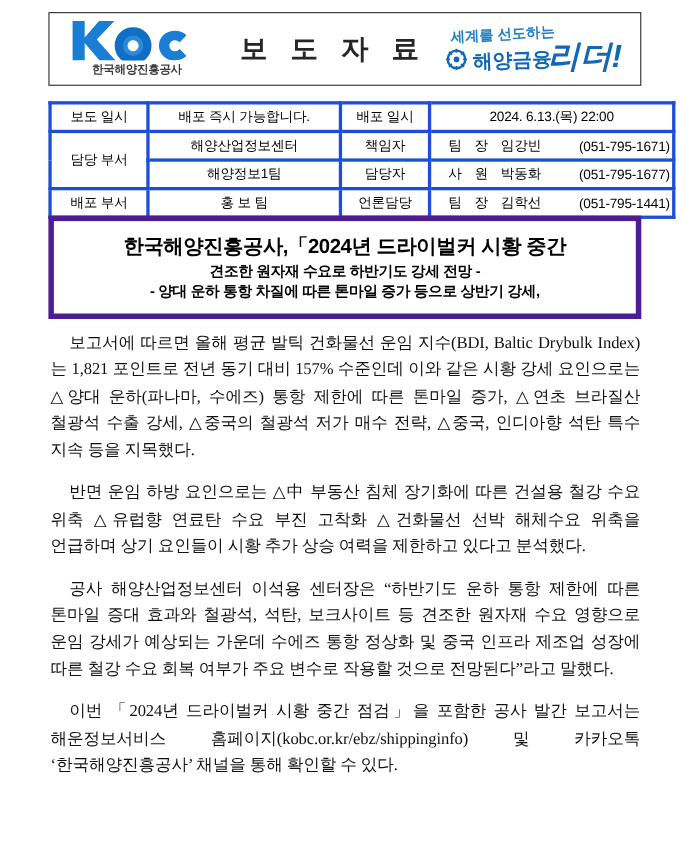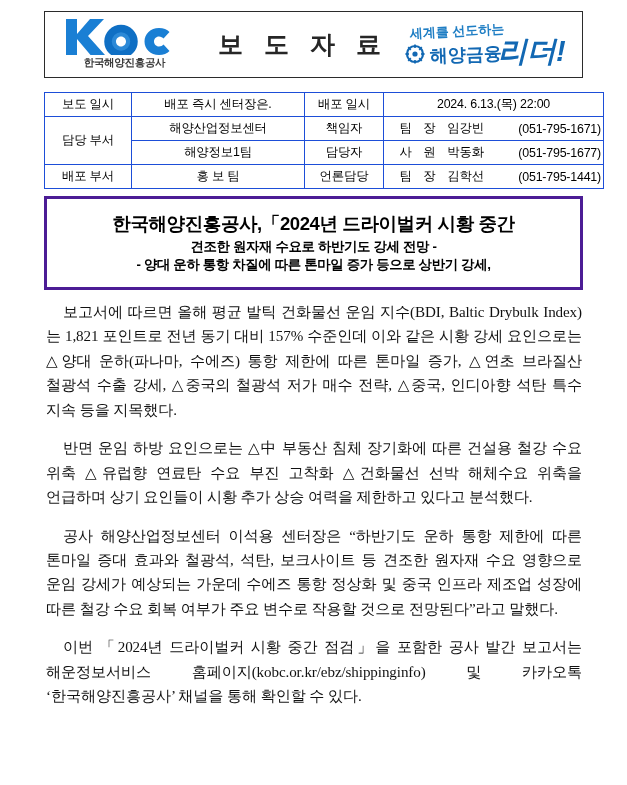--- a/index.html
+++ b/index.html
@@ -88,21 +88,21 @@
   .info-table {
     position: absolute;
     left: 44px;
     top: 92px;
     width: 539px;
     border-collapse: collapse;
     table-layout: fixed;
     font-family: "Liberation Sans", "DejaVu Sans", sans-serif;
   }
   .info-table td {
-    border: 1px solid #1d4ed8;
+    border: 3px solid #1d4ed8;
     height: 23px;
     font-size: 12.4px;
     text-align: center;
     padding: 0 2px;
     white-space: nowrap;
     letter-spacing: -0.2px;
   }
   .it-label { width: 82px; letter-spacing: 2px; }
   .it-valuewide { width: 168px; }
   .it-role { width: 74px; }
@@ -130,21 +130,21 @@
   .it-date { text-align: center; letter-spacing: 0.2px; }
   .sp-2 { letter-spacing: 2.5px; }
 
   
   .title-box {
     position: absolute;
     left: 44px;
     top: 196px;
     width: 539px;
     height: 94px;
-    border: 3px solid #4c1d95;
+    border: 5px solid #4c1d95;
     box-sizing: border-box;
     display: flex;
     flex-direction: column;
     justify-content: center;
     align-items: center;
     padding: 2px 10px 3px;
   }
   .headline {
     font-family: "Liberation Sans", "DejaVu Sans", sans-serif;
     font-size: 18.5px;
@@ -235,21 +235,21 @@
         <text x="28" y="41" font-family="'Liberation Sans', sans-serif" font-size="18" font-weight="bold" fill="#1268b3" transform="rotate(-2 28 41)">해양금융</text>
         <text x="96" y="40" font-family="'Liberation Sans', sans-serif" font-size="29" font-weight="bold" fill="#1268b3" font-style="italic">리더!</text>
       </svg>
     </div>
   </div>
 
   <table class="info-table">
     <tbody>
       <tr>
         <td class="it-label">보도 일시</td>
-        <td class="it-valuewide">배포 즉시 센터장은.</td>
+        <td class="it-valuewide">배포 즉시 가능합니다.</td>
         <td class="it-role">배포 일시</td>
         <td class="it-person it-date">2024.  6.13.(목)  22:00</td>
       </tr>
       <tr>
         <td class="it-label" rowspan="2">담당 부서</td>
         <td class="it-valuewide">해양산업정보센터</td>
         <td class="it-role">책임자</td>
         <td class="it-person">
           <div class="person-grid">
             <span class="pg-rank">팀  장</span>

